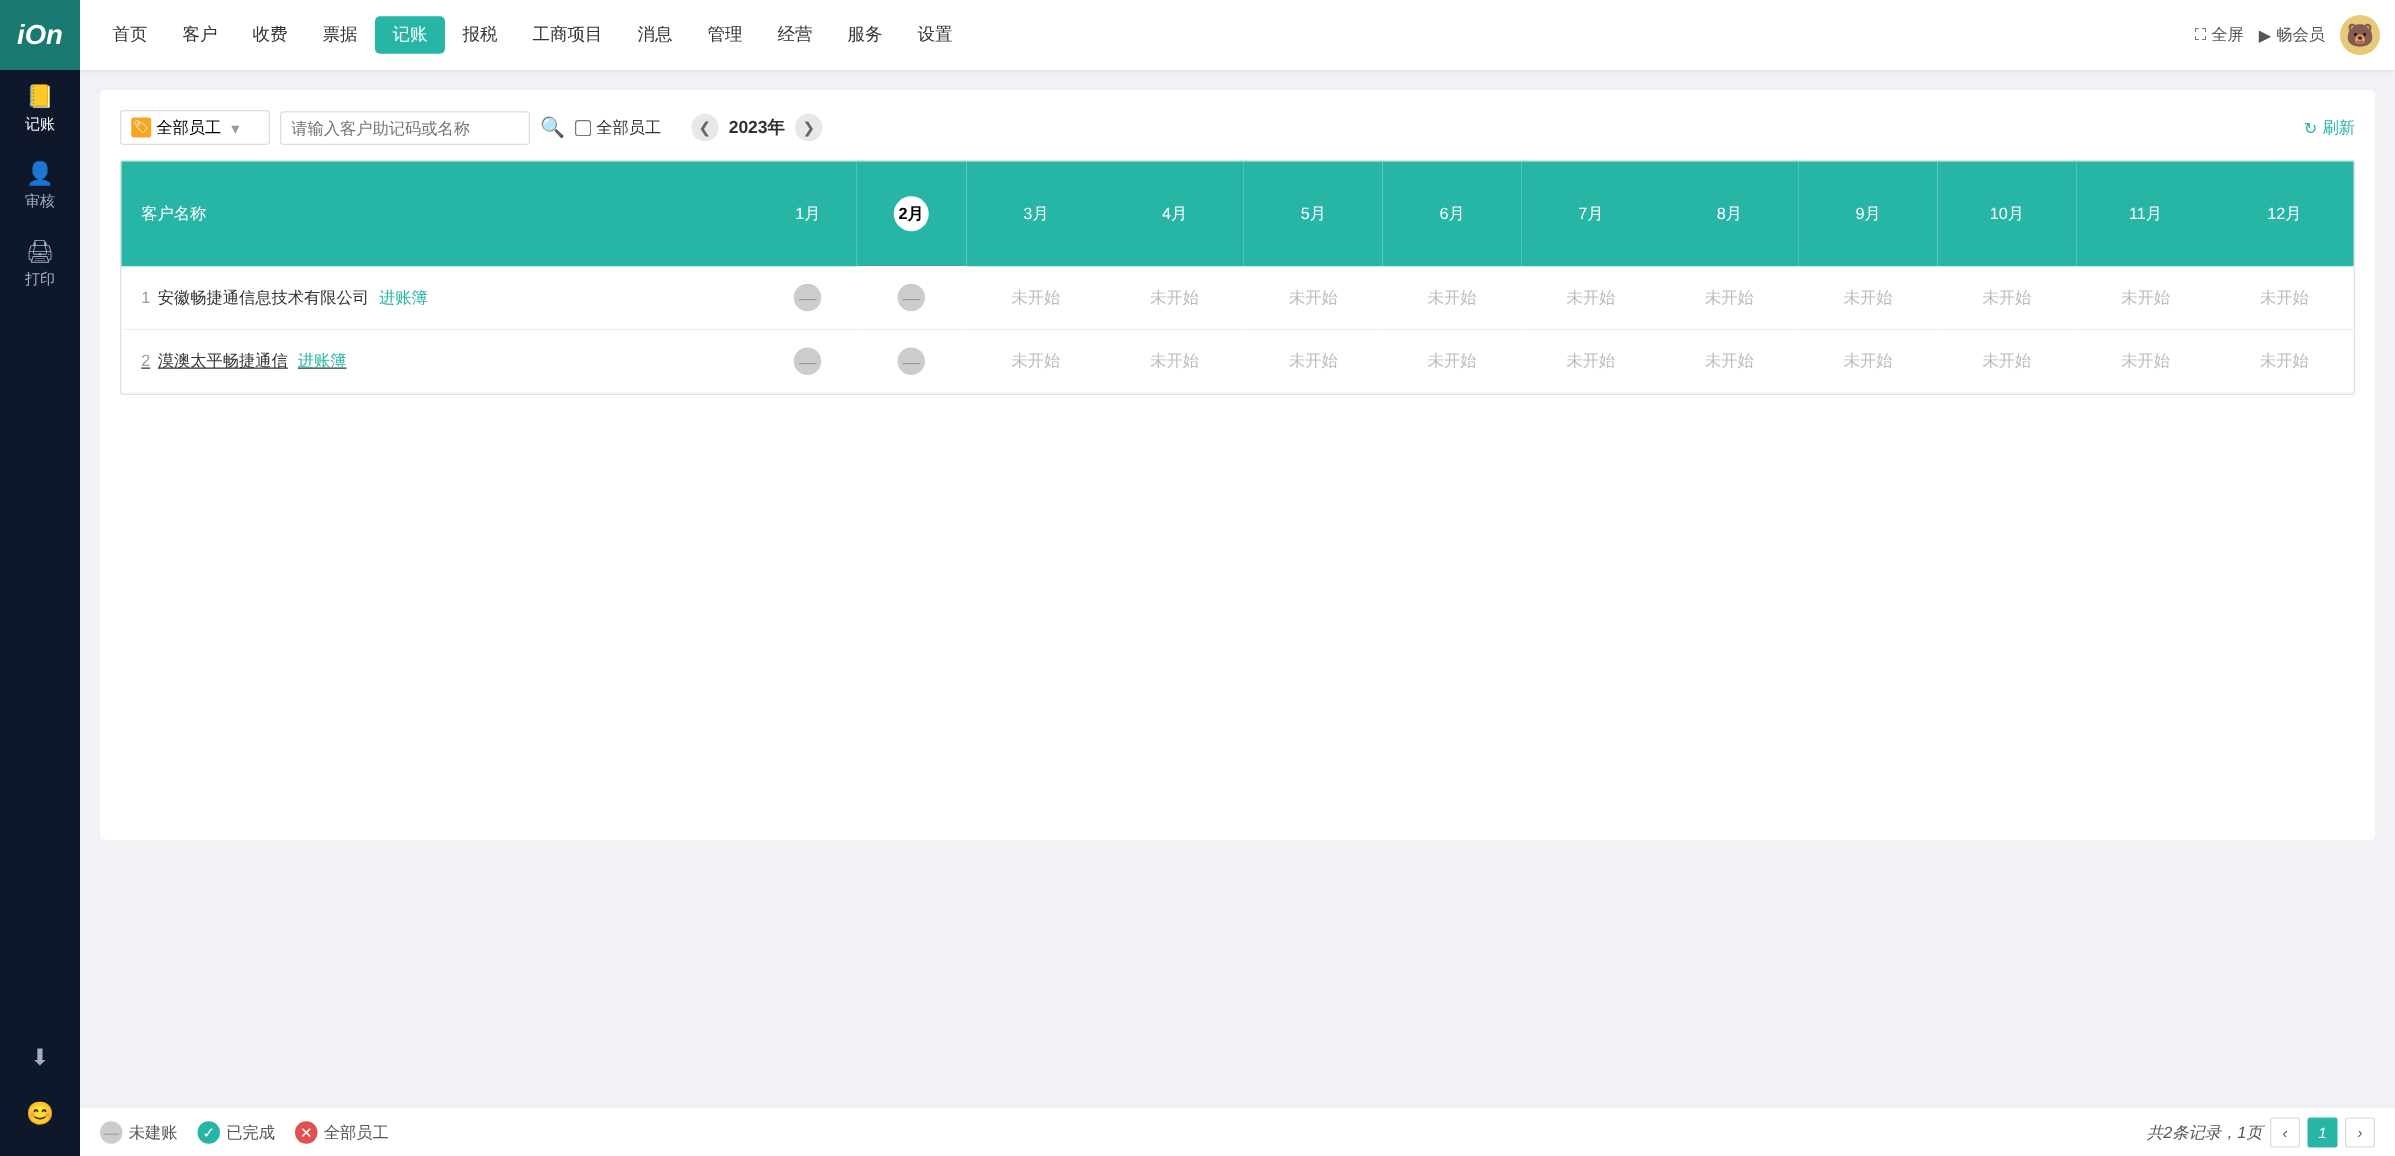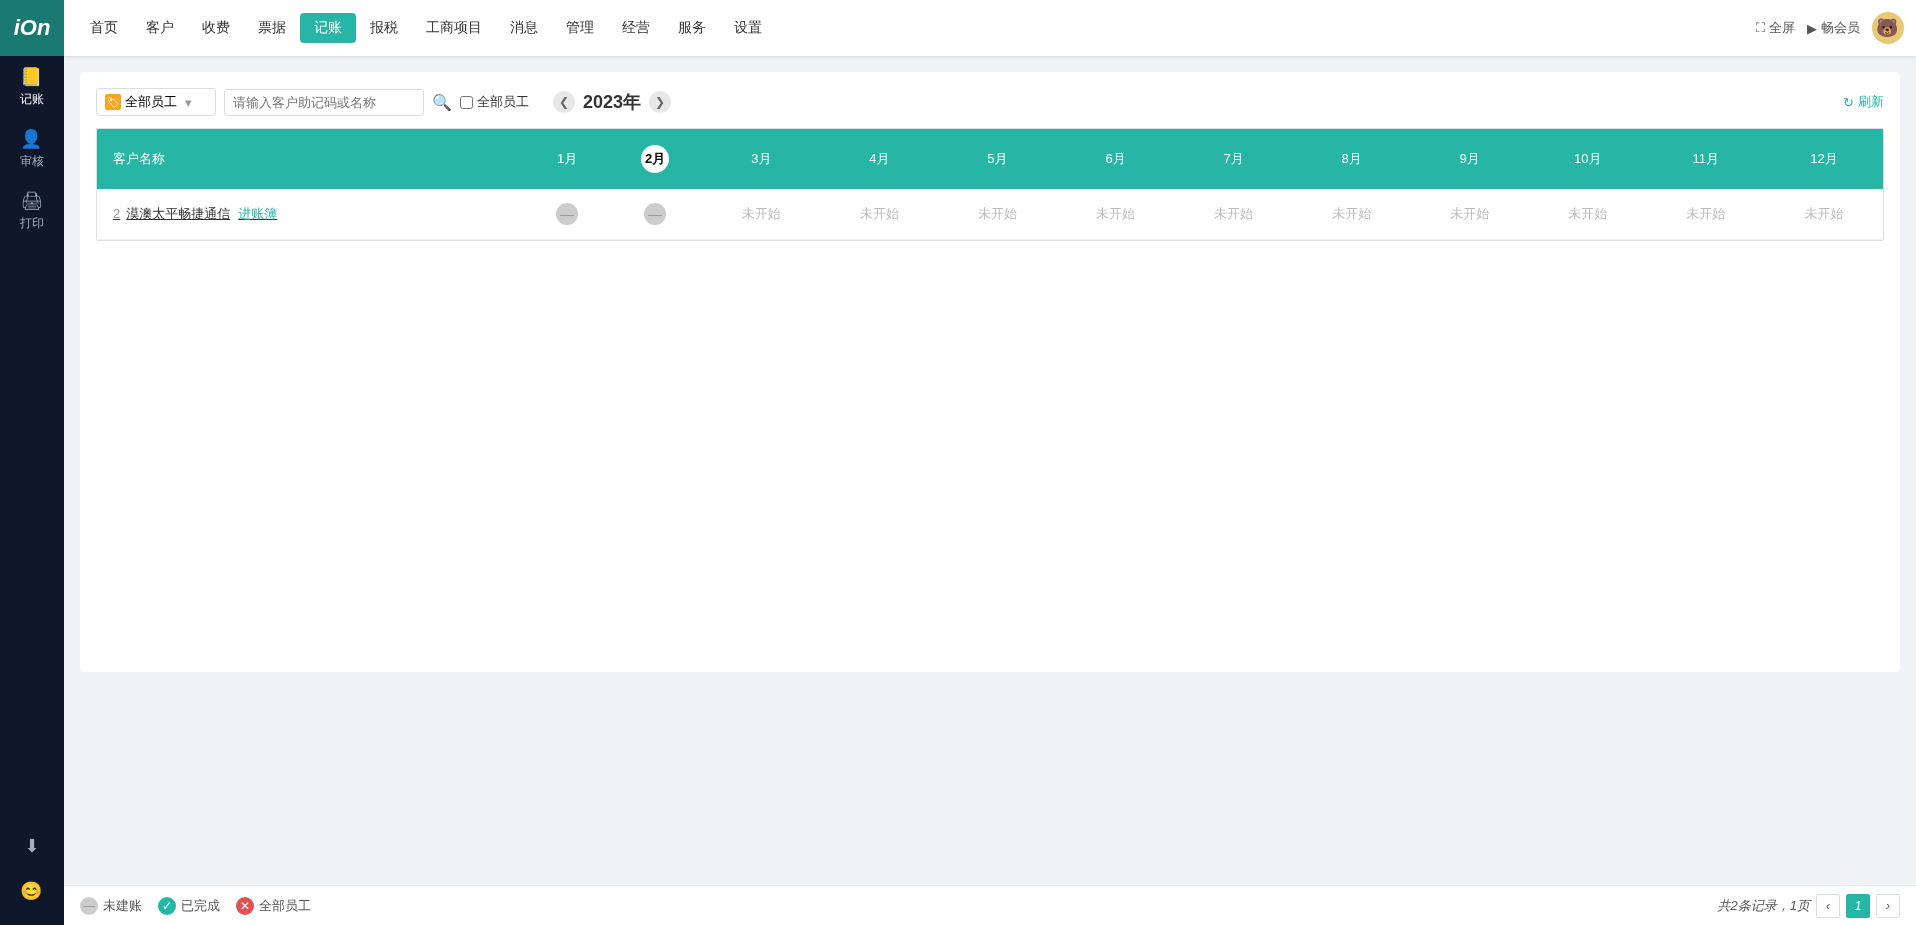--- a/index.html
+++ b/index.html
@@ -191,21 +191,21 @@
       border-radius: 50%;
       background: #e8e8e8;
       display: flex;
       align-items: center;
       justify-content: center;
       cursor: pointer;
       color: #666;
       font-size: 12px;
     }
     .year-text {
-      font-size: 18px;
+      font-size: 14px;
       color: #333;
       font-weight: bold;
     }
     .refresh-btn {
       margin-left: auto;
       color: #27b5a6;
       cursor: pointer;
       display: flex;
       align-items: center;
       gap: 4px;
@@ -220,21 +220,21 @@
     }
     table {
       width: 100%;
       border-collapse: collapse;
     }
     thead tr {
       background: #27b5a6;
       color: #fff;
     }
     thead th {
-      padding: 16px 8px;
+      padding: 28px 8px;
       text-align: center;
       font-weight: normal;
       font-size: 13px;
       white-space: nowrap;
     }
     thead th:first-child {
       text-align: left;
       padding-left: 16px;
       min-width: 200px;
     }
@@ -449,20 +449,35 @@
               <th>6月</th>
               <th>7月</th>
               <th>8月</th>
               <th>9月</th>
               <th>10月</th>
               <th>11月</th>
               <th>12月</th>
             </tr>
           </thead>
           <tbody id="table-body">
+          <tr>
+                <td style="text-align: left; padding-left: 16px;"><span style="color:#999;margin-right:6px;">1</span><span>安徽畅捷通信息技术有限公司</span><span class="link-btn">进账簿</span></td>
+                <td><span class="status-dot">—</span></td>
+                <td><span class="status-dot">—</span></td>
+                <td style="color: rgb(187, 187, 187);">未开始</td>
+                <td style="color: rgb(187, 187, 187);">未开始</td>
+                <td style="color: rgb(187, 187, 187);">未开始</td>
+                <td style="color: rgb(187, 187, 187);">未开始</td>
+                <td style="color: rgb(187, 187, 187);">未开始</td>
+                <td style="color: rgb(187, 187, 187);">未开始</td>
+                <td style="color: rgb(187, 187, 187);">未开始</td>
+                <td style="color: rgb(187, 187, 187);">未开始</td>
+                <td style="color: rgb(187, 187, 187);">未开始</td>
+                <td style="color: rgb(187, 187, 187);">未开始</td>
+              </tr>
               <tr>
                 <td style="text-align: left; padding-left: 16px; text-decoration: underline;"><span style="color:#999;margin-right:6px;">2</span><span>漠澳太平畅捷通信</span><span class="link-btn">进账簿</span></td>
                 <td><span class="status-dot">—</span></td>
                 <td><span class="status-dot">—</span></td>
                 <td style="color: rgb(187, 187, 187);">未开始</td>
                 <td style="color: rgb(187, 187, 187);">未开始</td>
                 <td style="color: rgb(187, 187, 187);">未开始</td>
                 <td style="color: rgb(187, 187, 187);">未开始</td>
                 <td style="color: rgb(187, 187, 187);">未开始</td>
                 <td style="color: rgb(187, 187, 187);">未开始</td>

